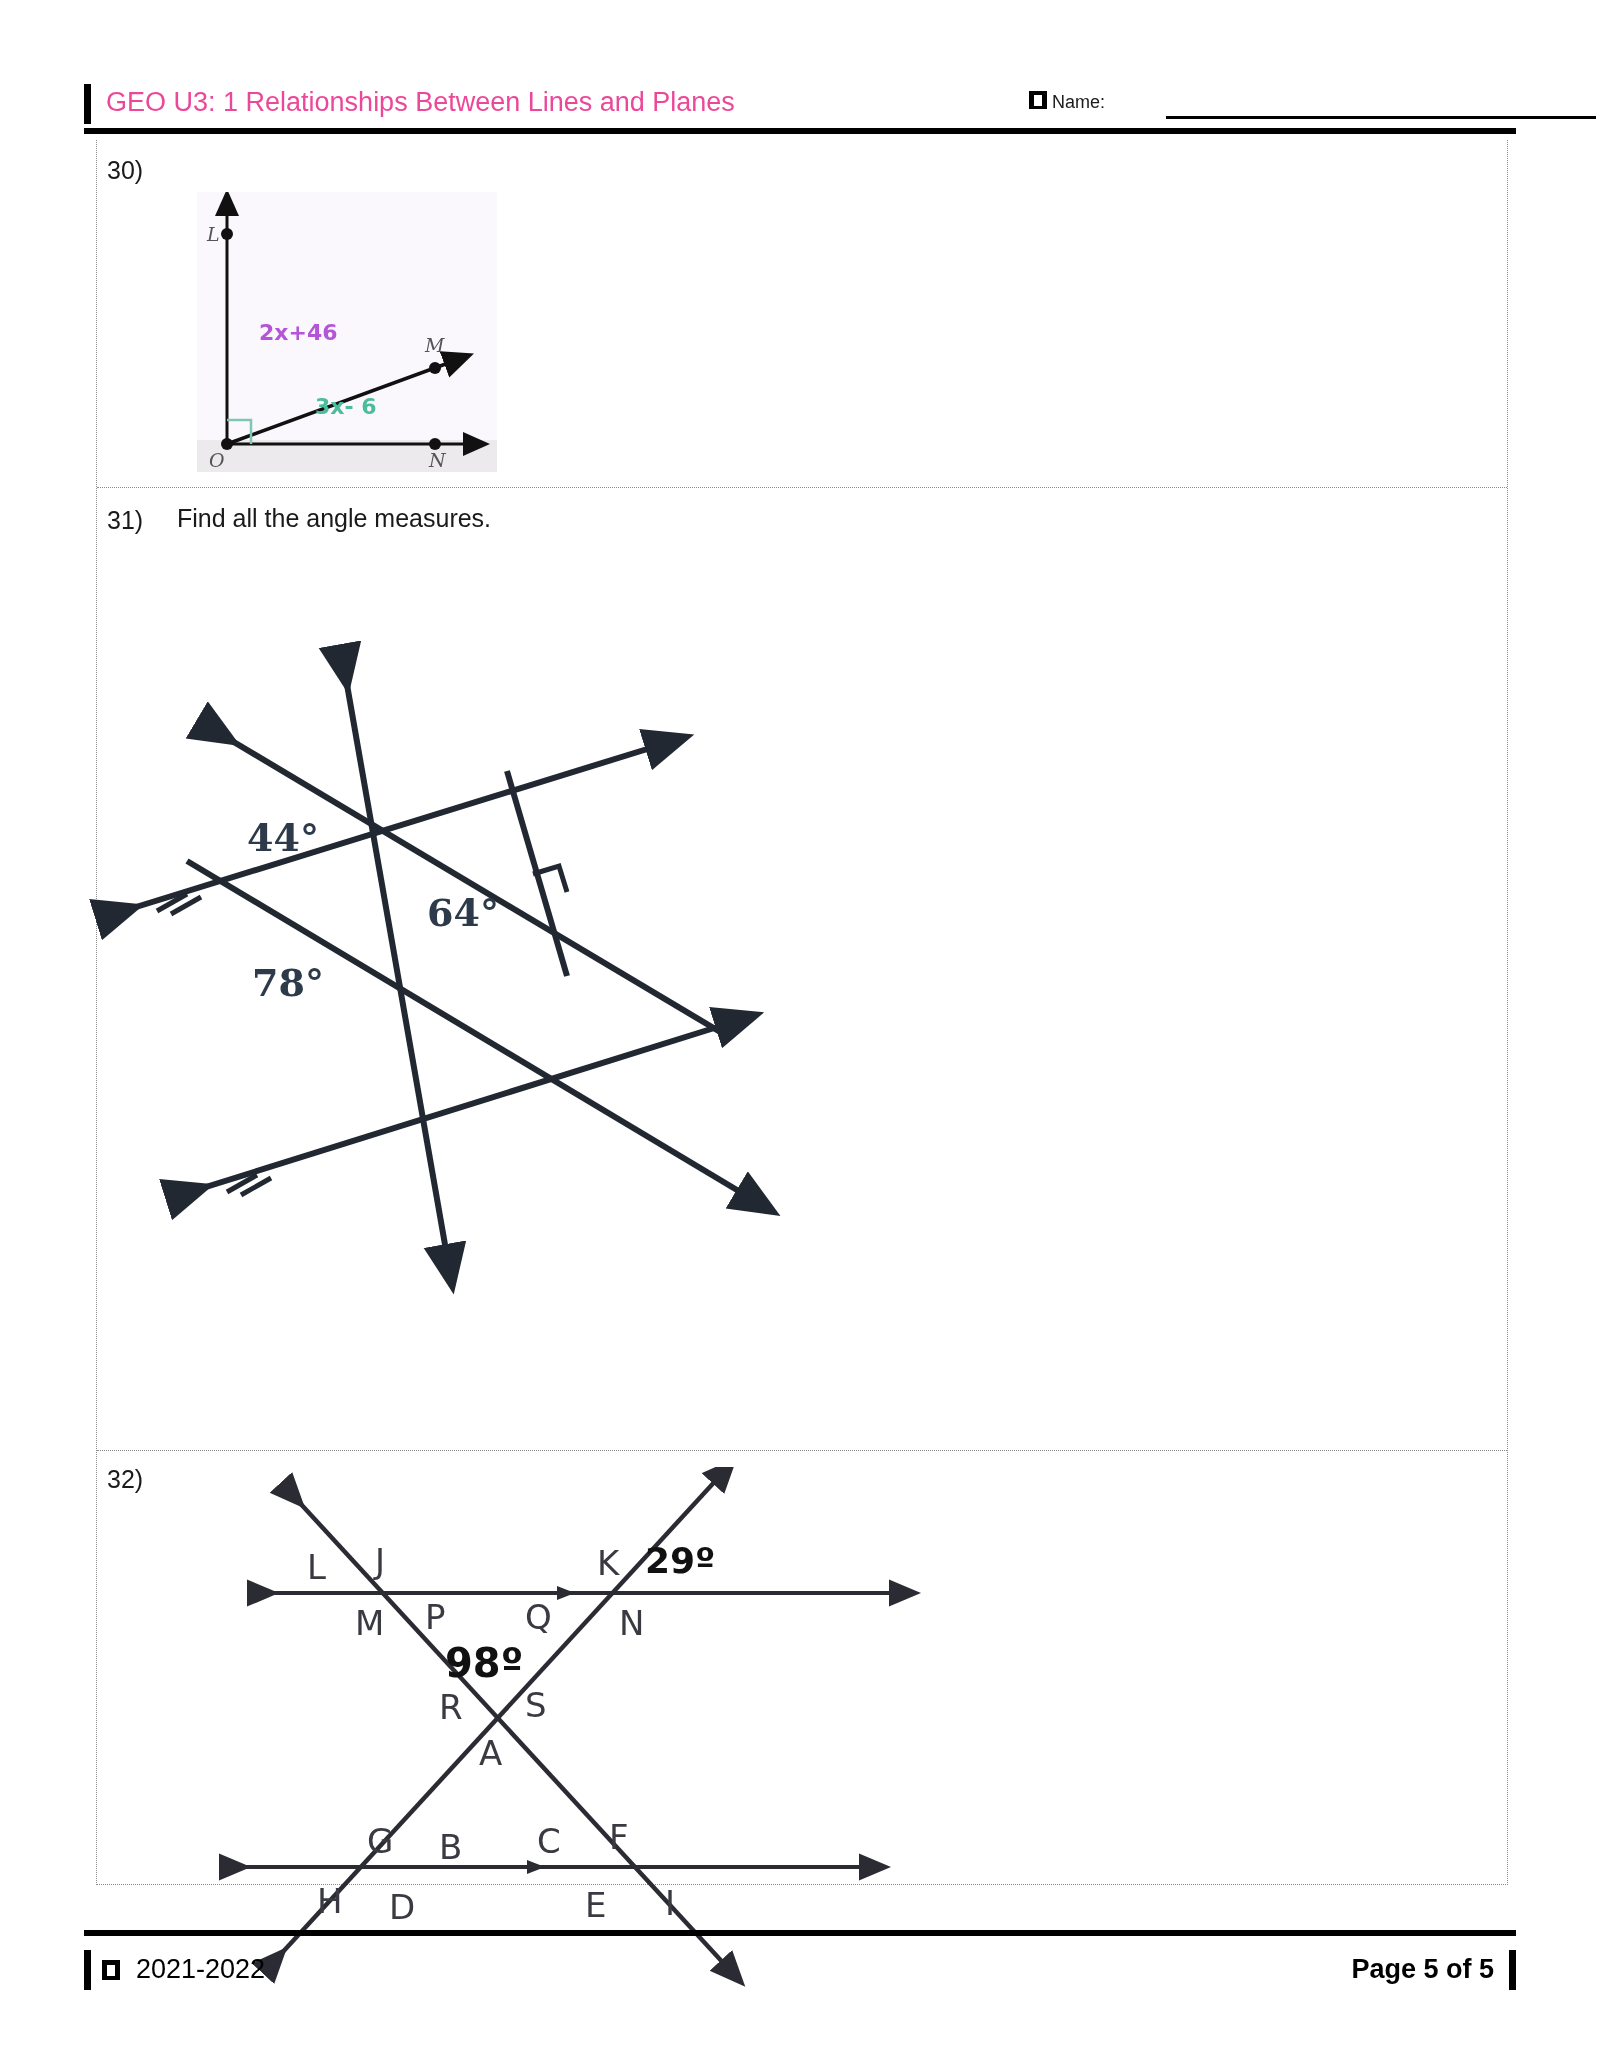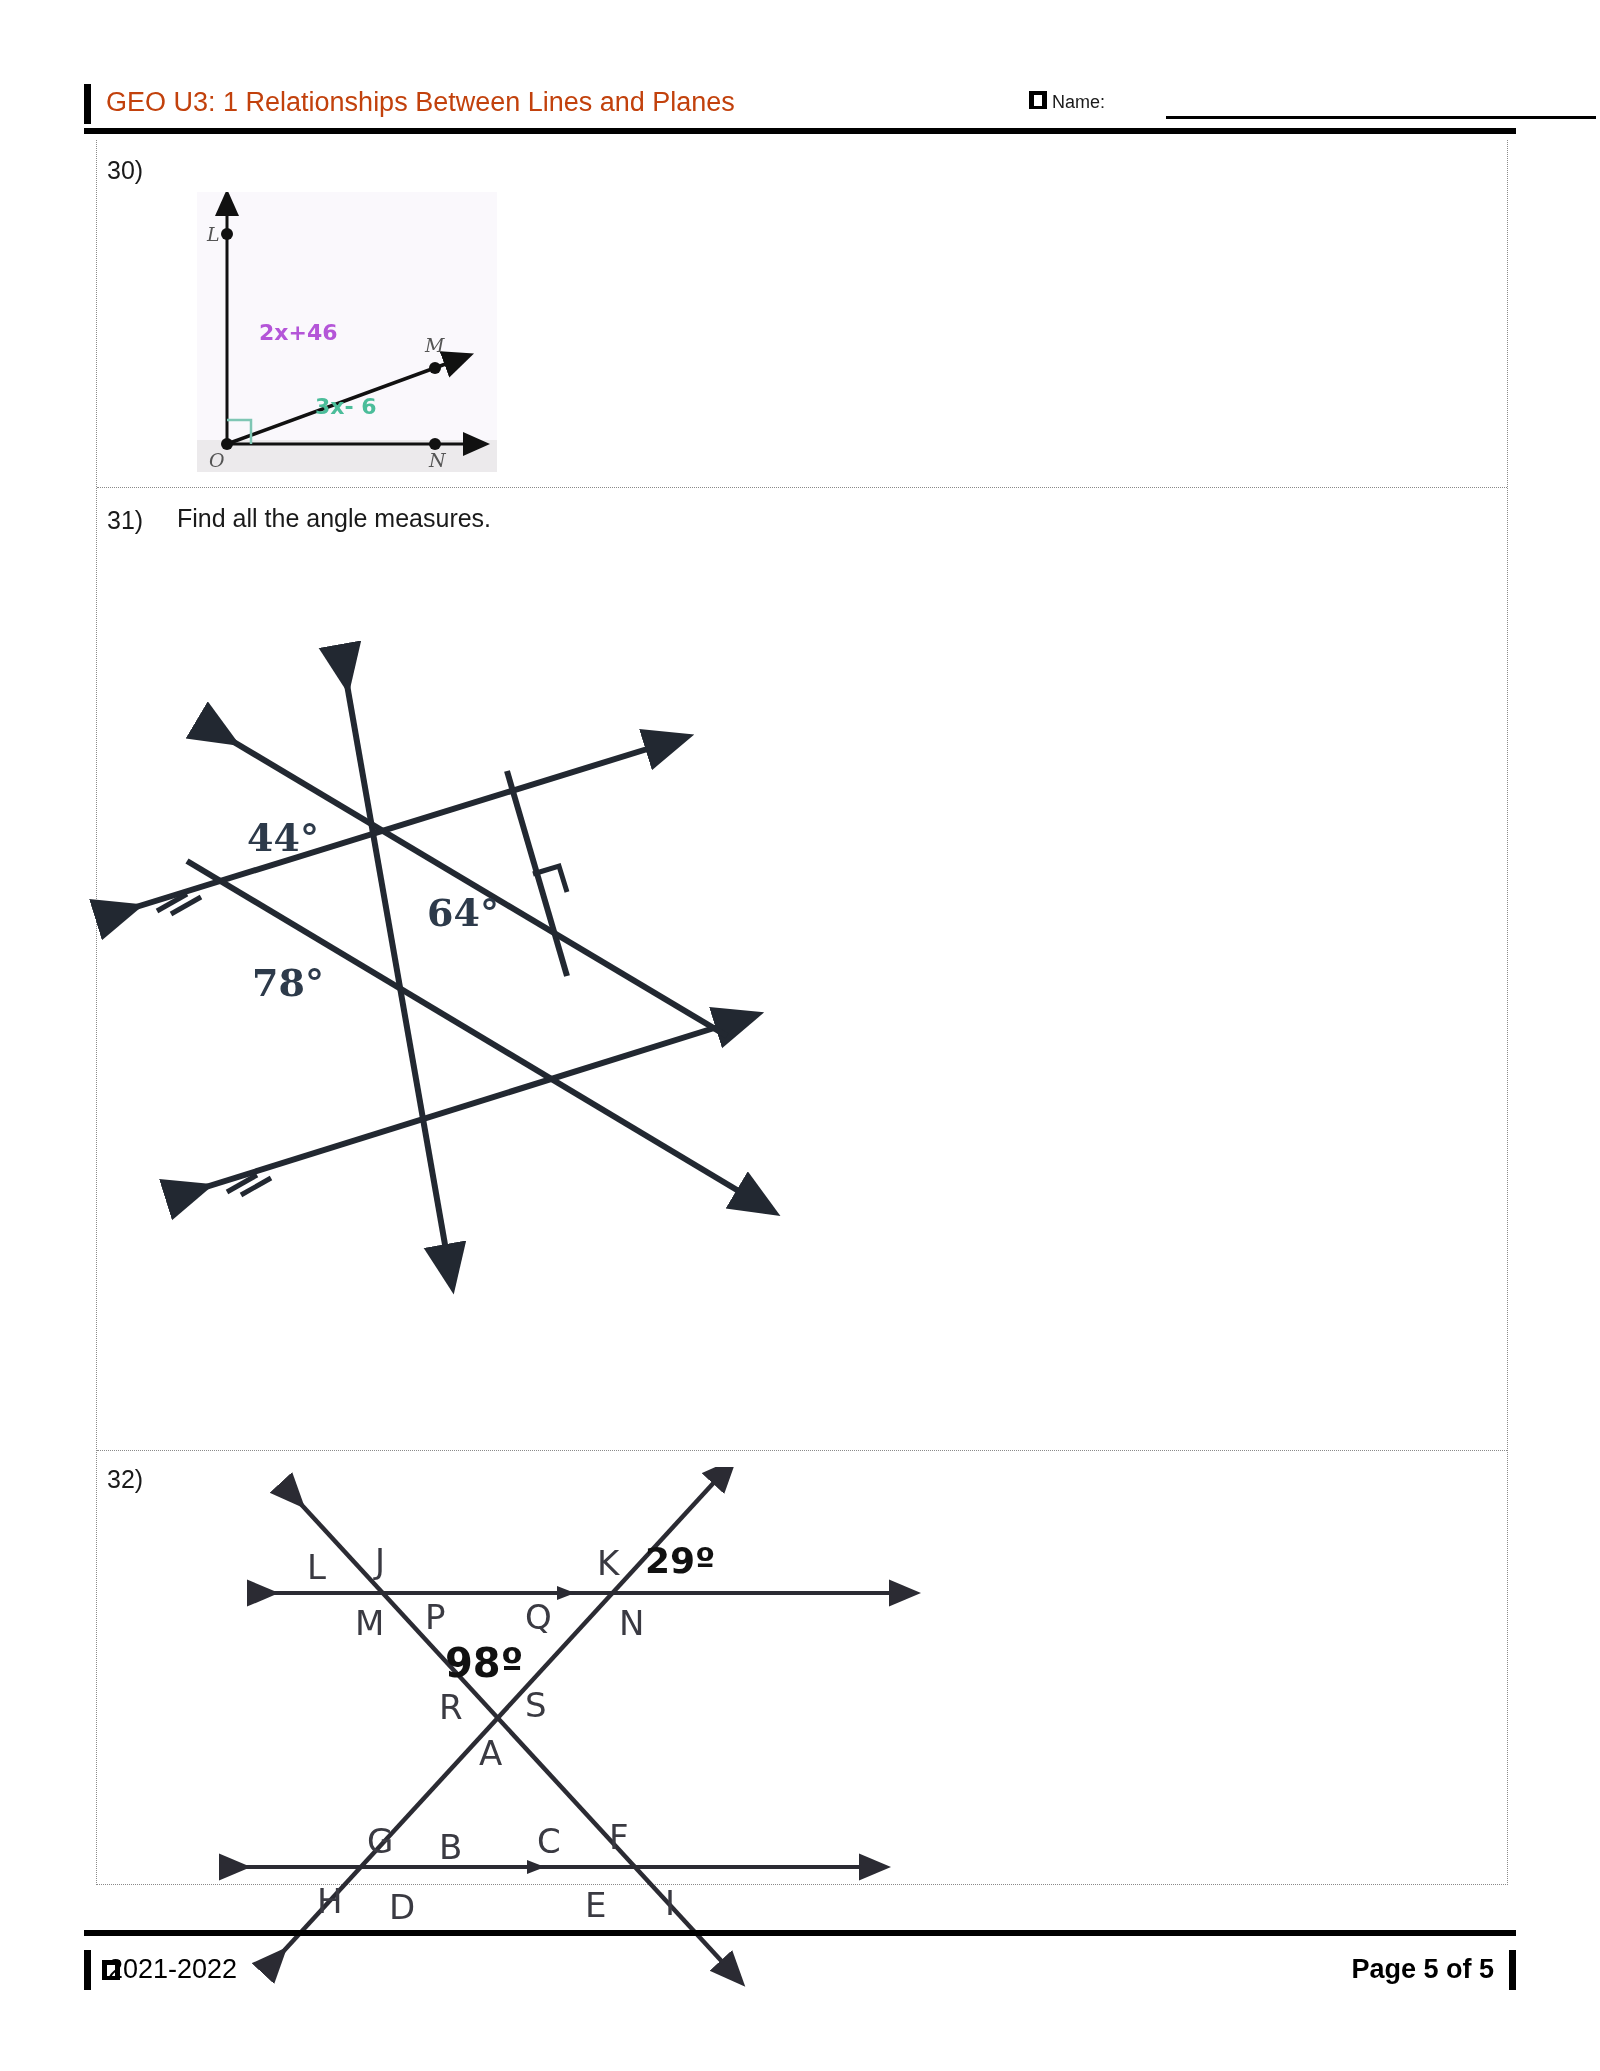--- a/index.html
+++ b/index.html
@@ -38,21 +38,21 @@
     height: 40px;
     background: #000000;
   }
   .header-title {
     position: absolute;
     left: 22px;
     top: 0px;
     font-size: 27px;
     line-height: 40px;
     white-space: nowrap;
-    color: #c2410c;
+    color: #ec4899;
   }
   .header-name-box {
     position: absolute;
     left: 945px;
     top: 9px;
     width: 18px;
     height: 18px;
     background: #000000;
     box-sizing: border-box;
   }
@@ -170,21 +170,21 @@
   }
   .footer-box::after {
     content: "";
     position: absolute;
     left: 5px; top: 5px;
     width: 8px; height: 11px;
     background: #ffffff;
   }
   .footer-year {
     position: absolute;
-    left: 24px;
+    left: 52px;
     top: 2px;
     font-size: 27px;
     line-height: 42px;
     white-space: nowrap;
   }
   .footer-page {
     position: absolute;
     right: 22px;
     top: 2px;
     font-size: 27px;

